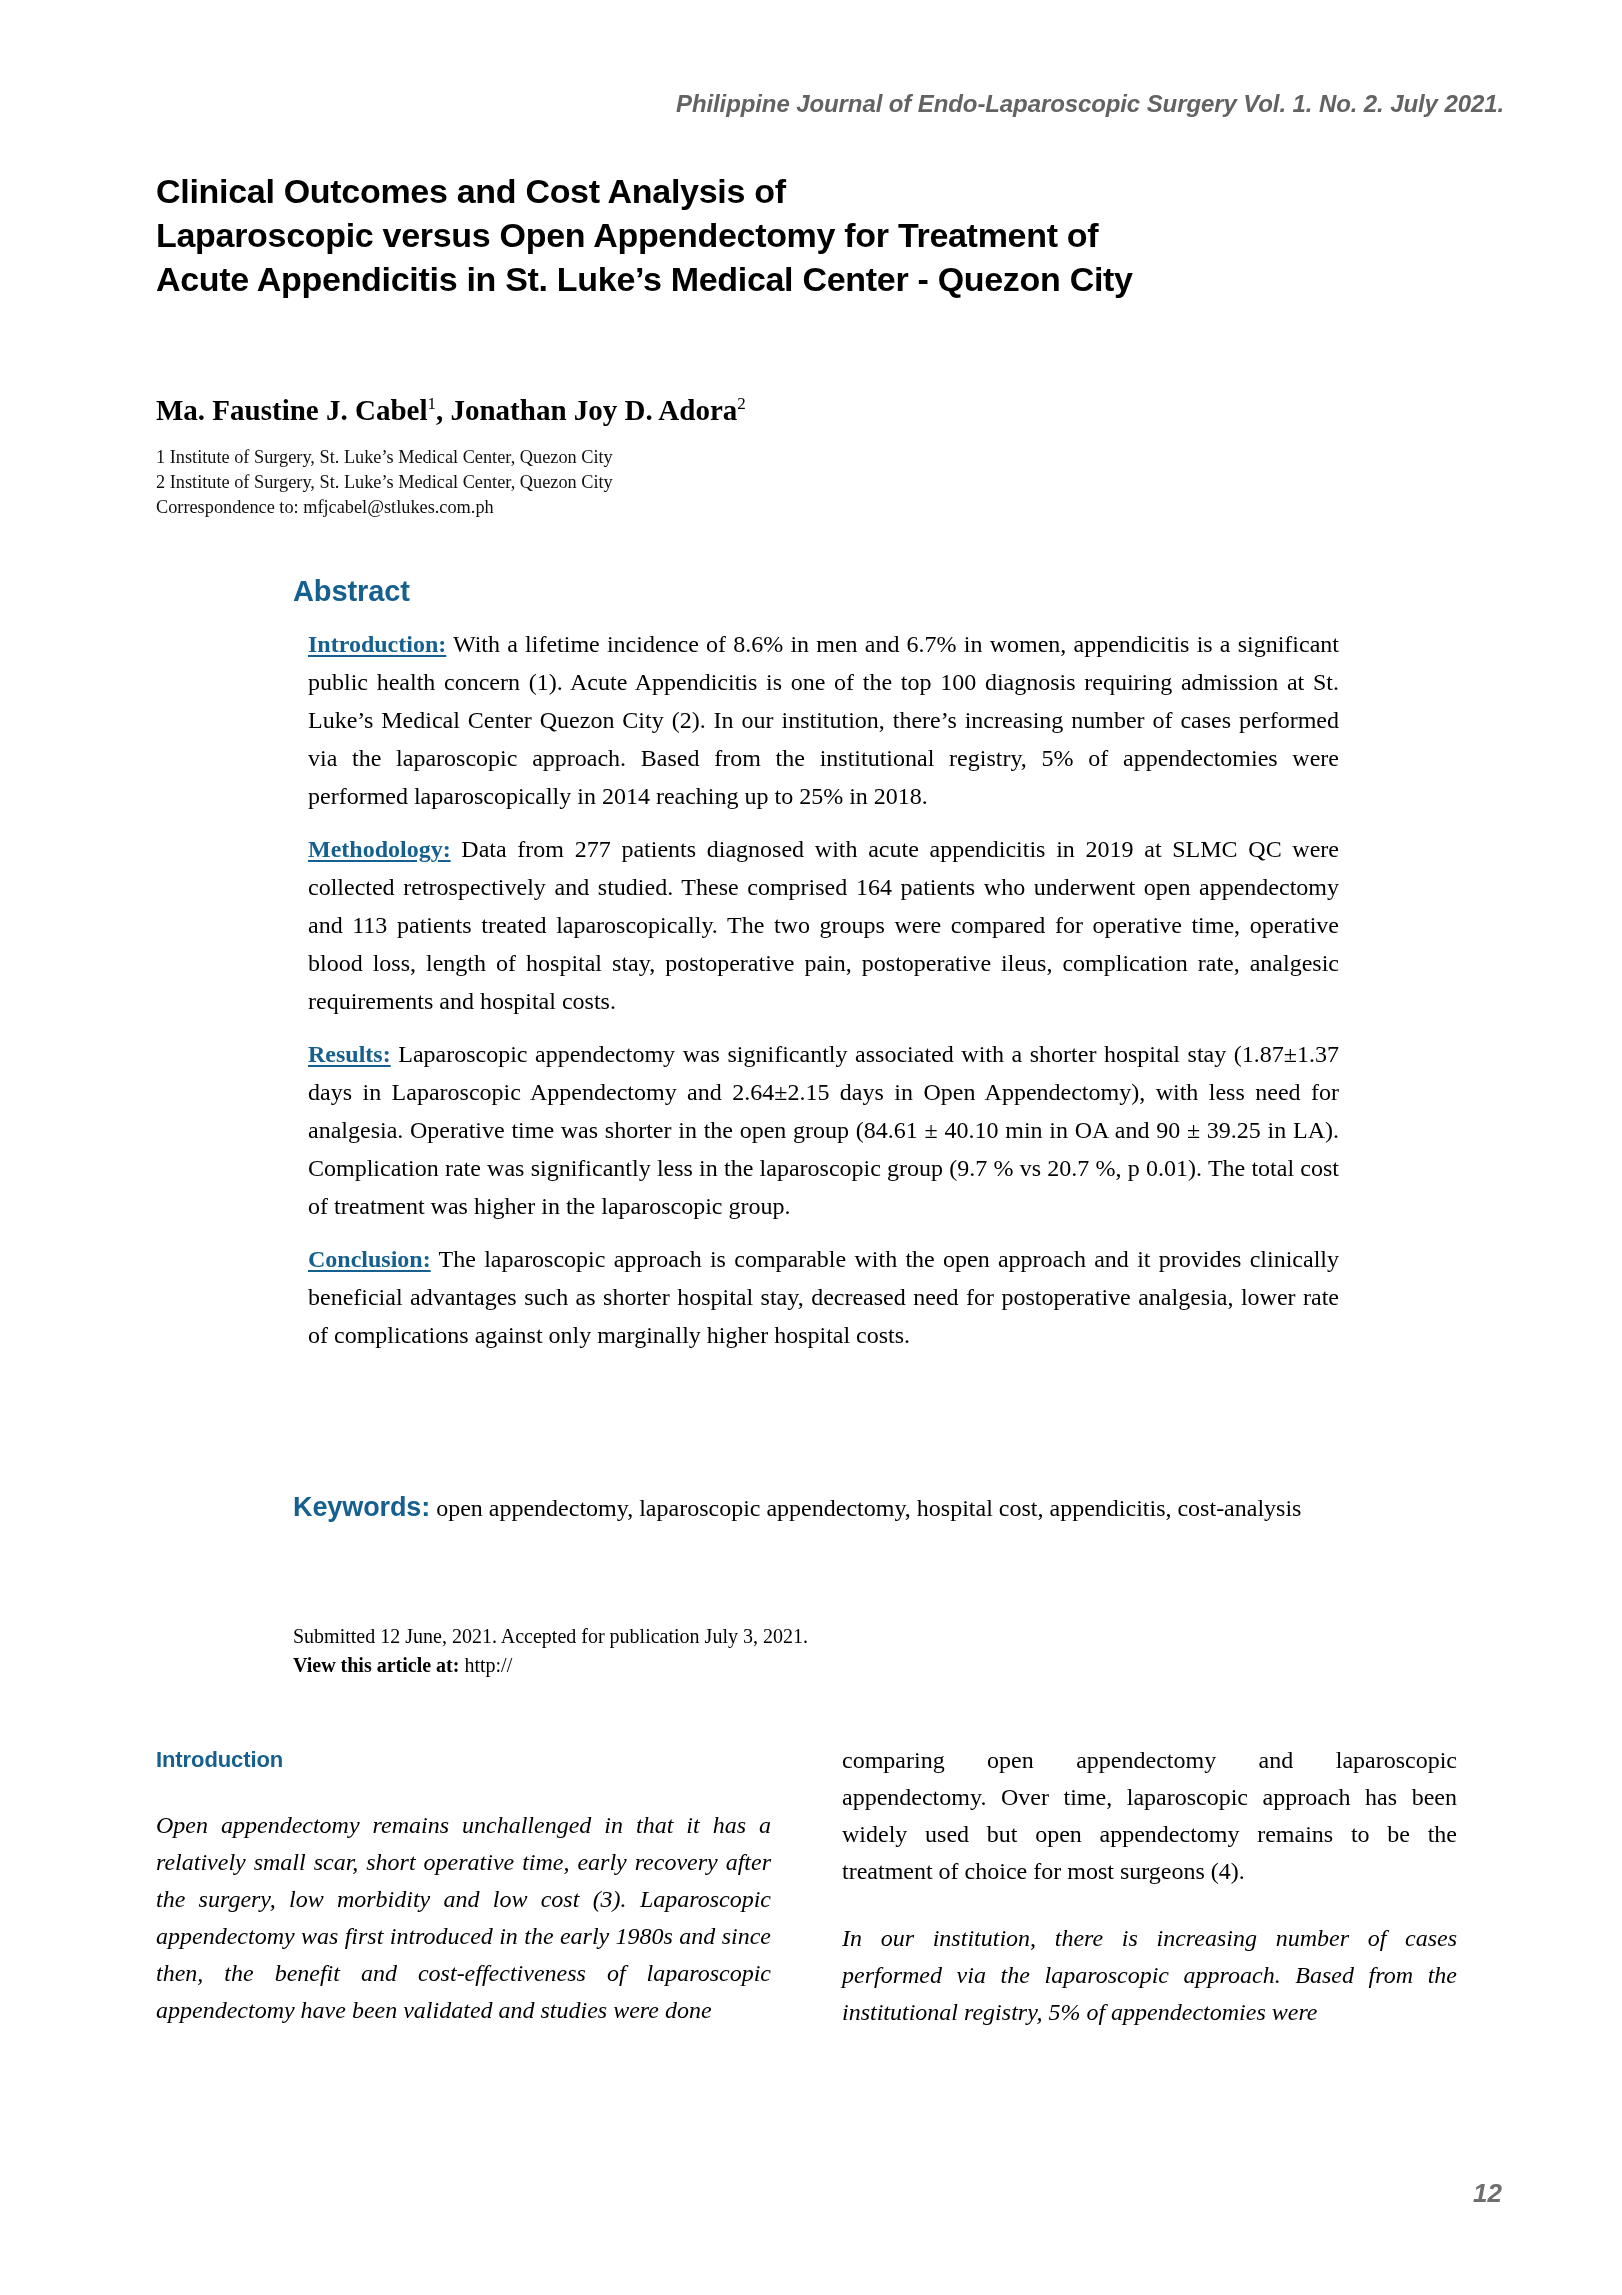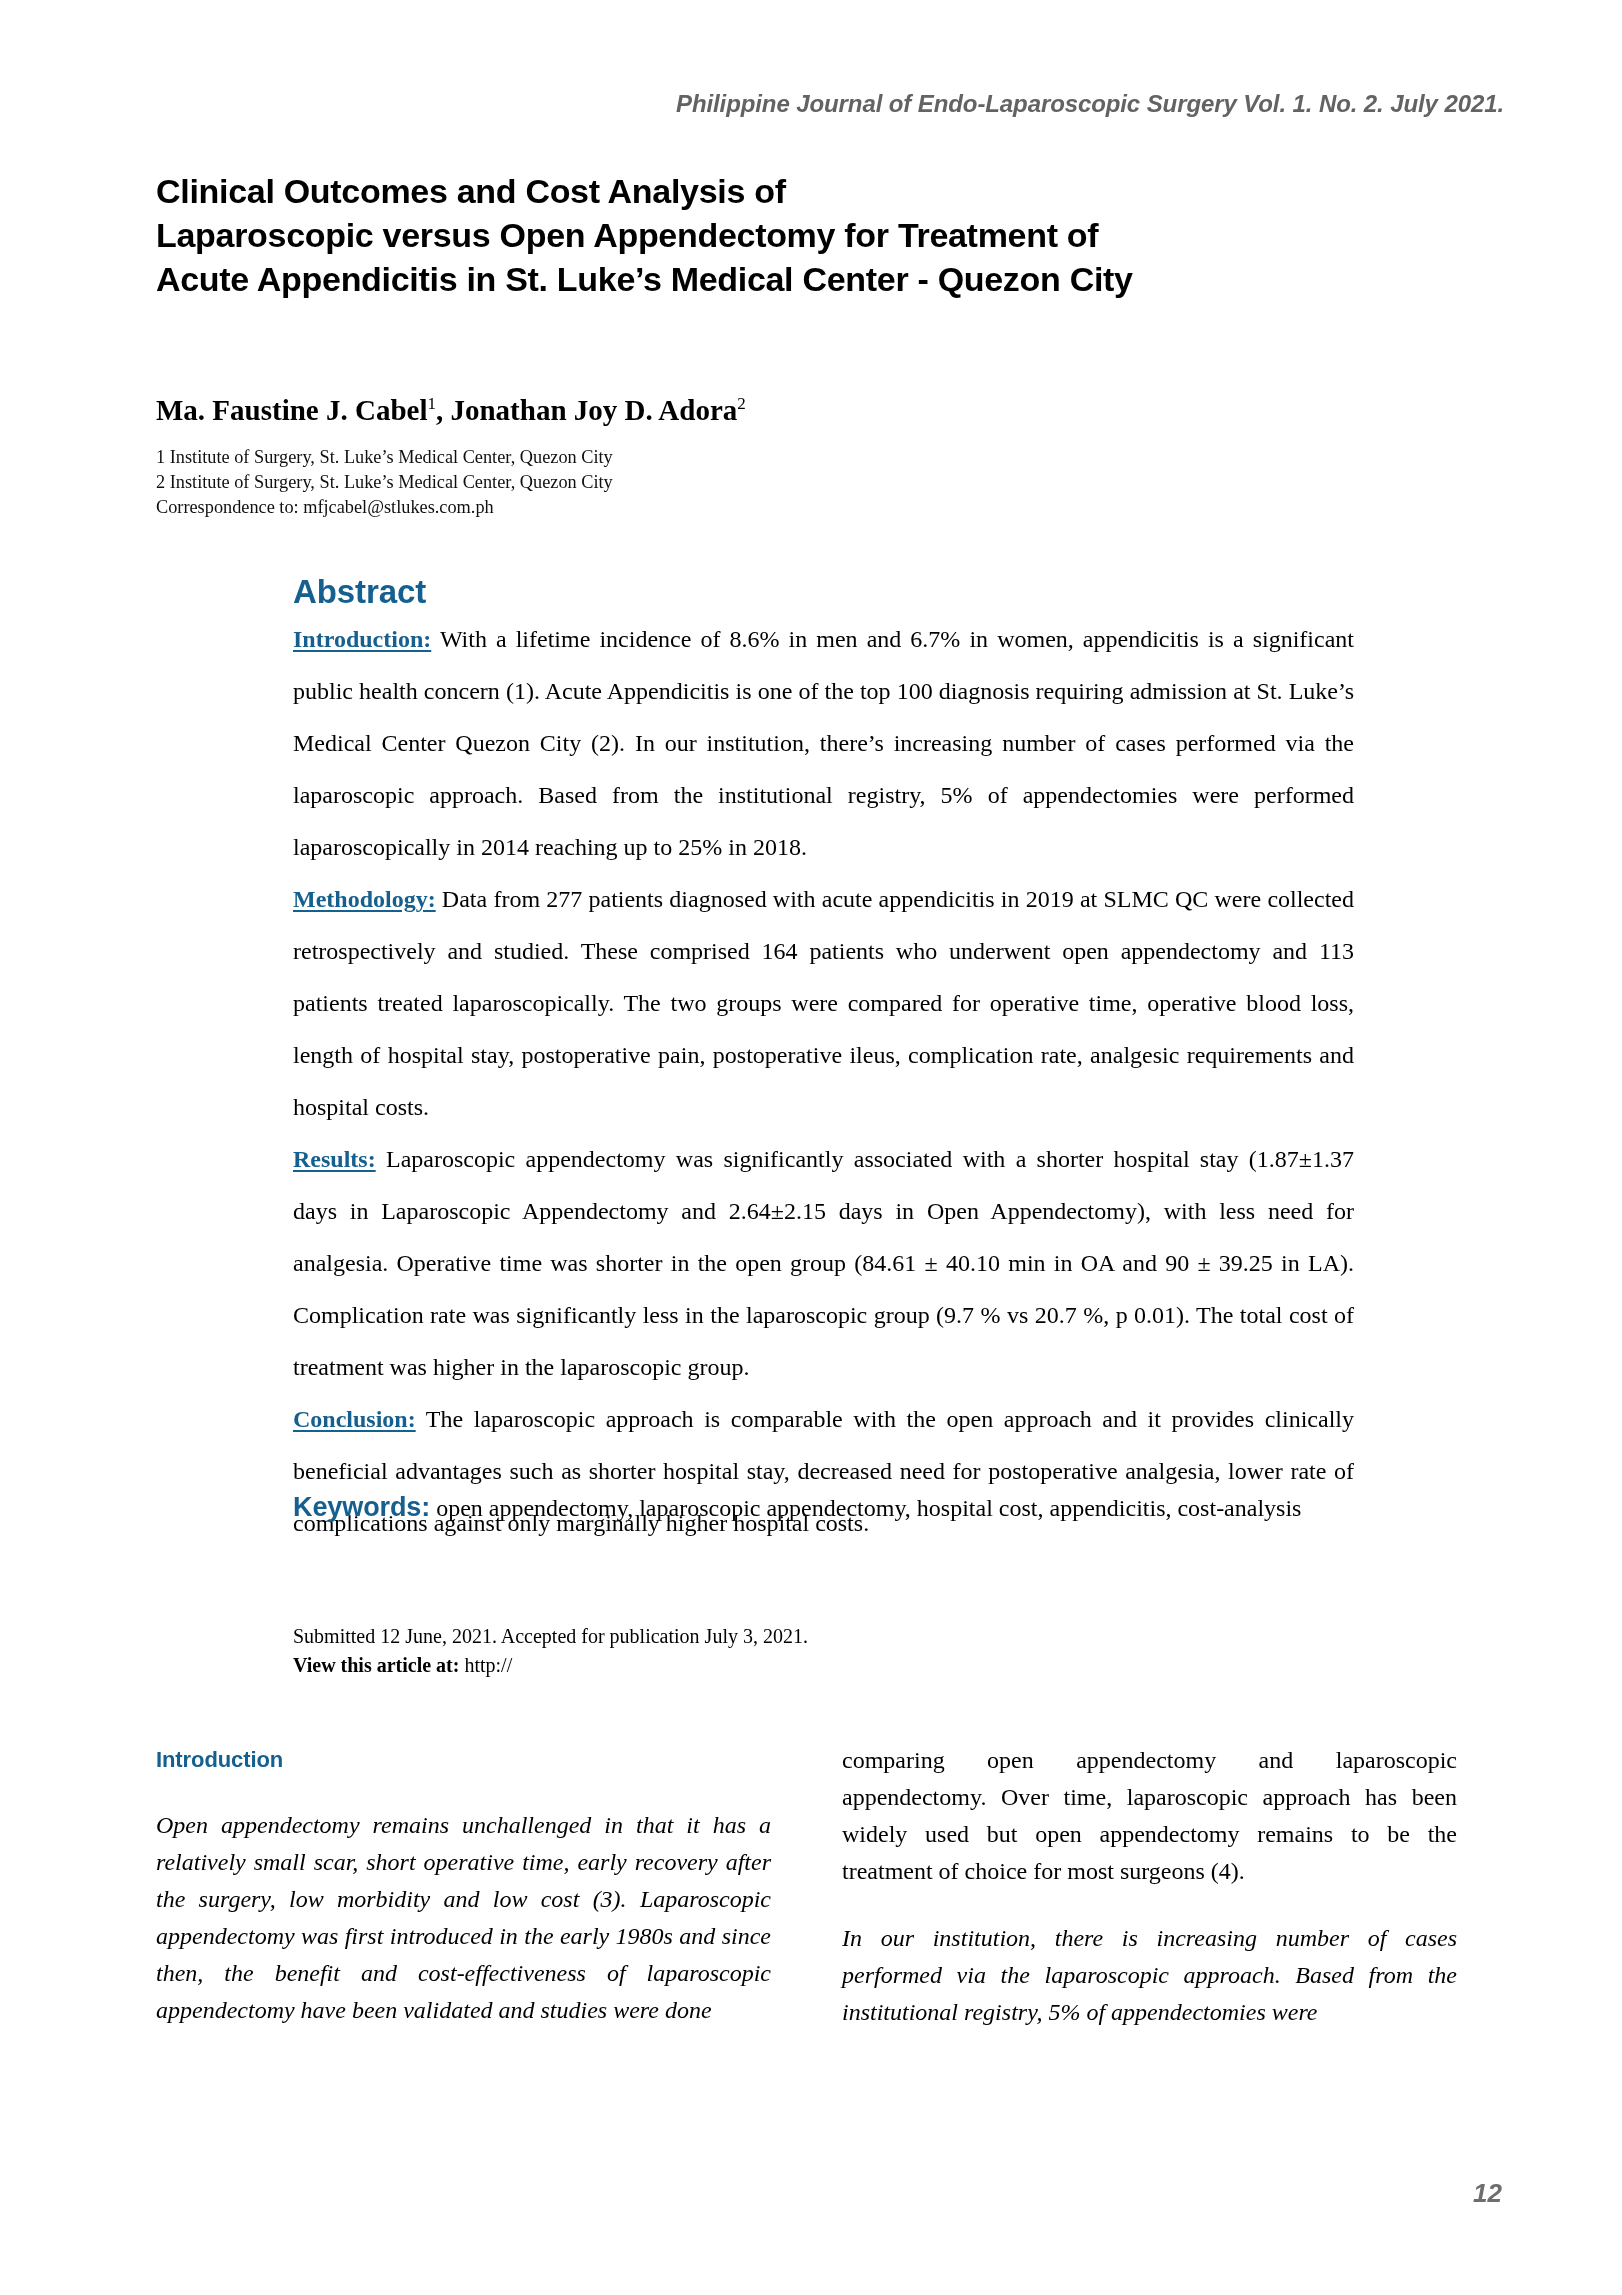--- a/index.html
+++ b/index.html
@@ -80,34 +80,34 @@
   
   .abstract-block {
     position: absolute;
     top: 573px;
     left: 293px;
     width: 1061px;
   }
   .blue-head {
     font-family: "Liberation Sans", sans-serif;
     font-weight: bold;
-    font-size: 33px;
+    font-size: 29px;
     line-height: 37px;
     color: #15608F;
     margin: 0 0 2.6px 0;
     letter-spacing: -0.1px;
   }
   .abs-para {
     font-family: "Liberation Serif", serif;
     font-size: 24px;
-    line-height: 52px;
+    line-height: 38px;
     color: #000000;
     text-align: justify;
     text-justify: inter-word;
-    margin: 0;
+    margin: 15px;
     hyphens: none;
   }
   .runin {
     font-weight: bold;
     color: #15608F;
     text-decoration: underline;
     text-decoration-thickness: 2px;
     text-underline-offset: 3.3px;
   }
 

